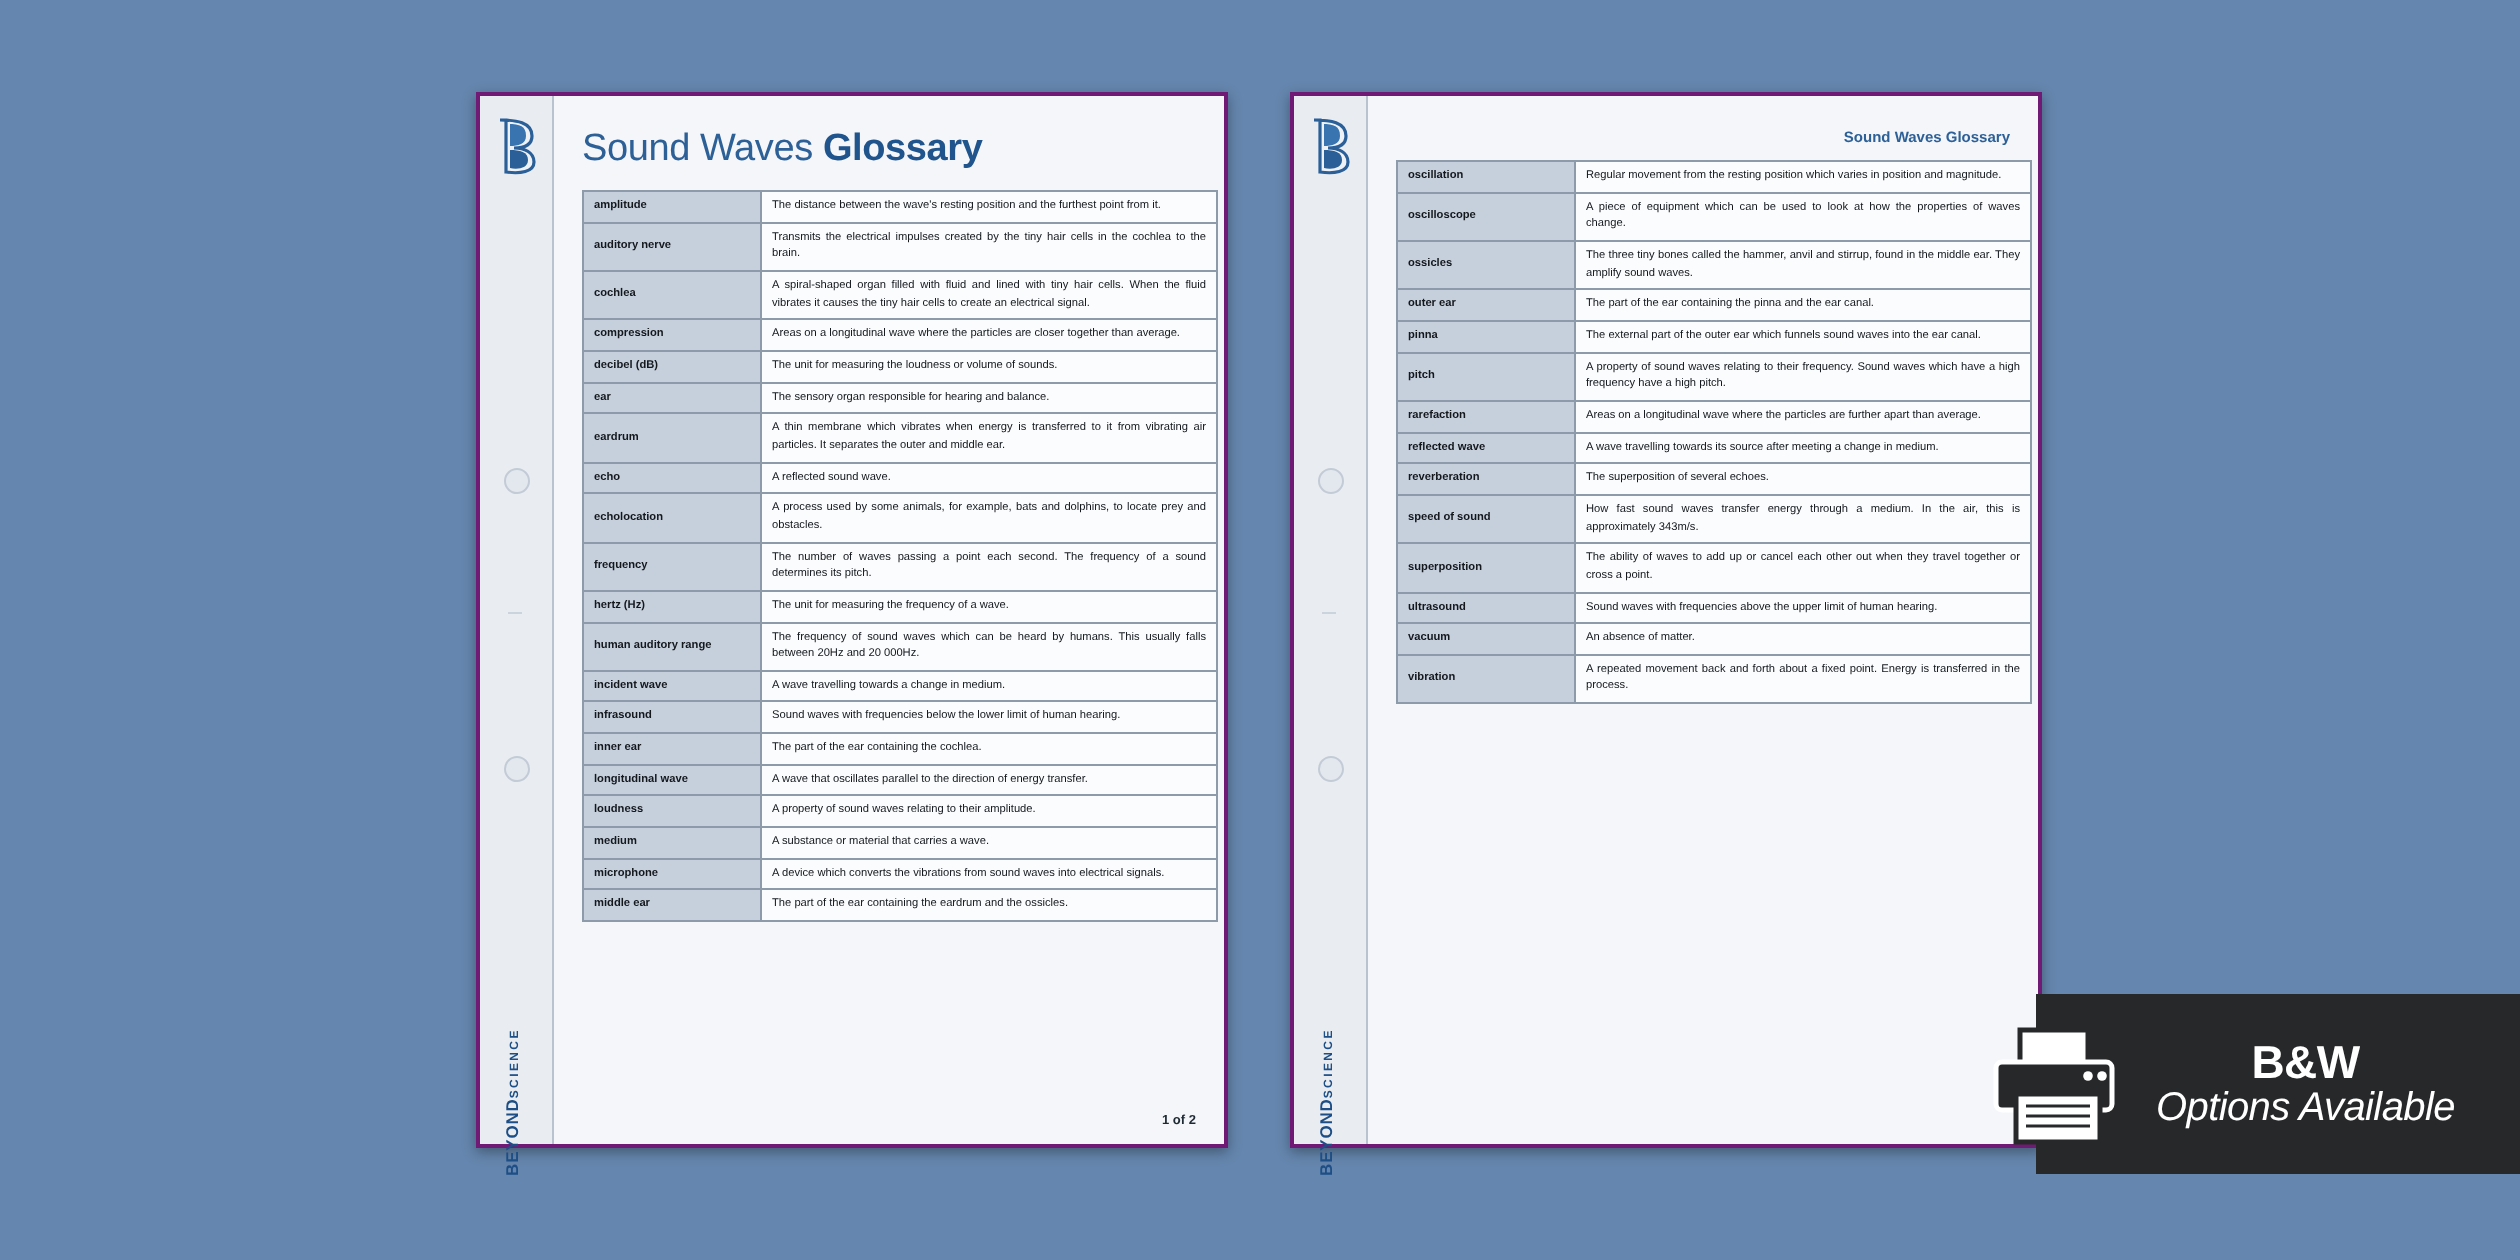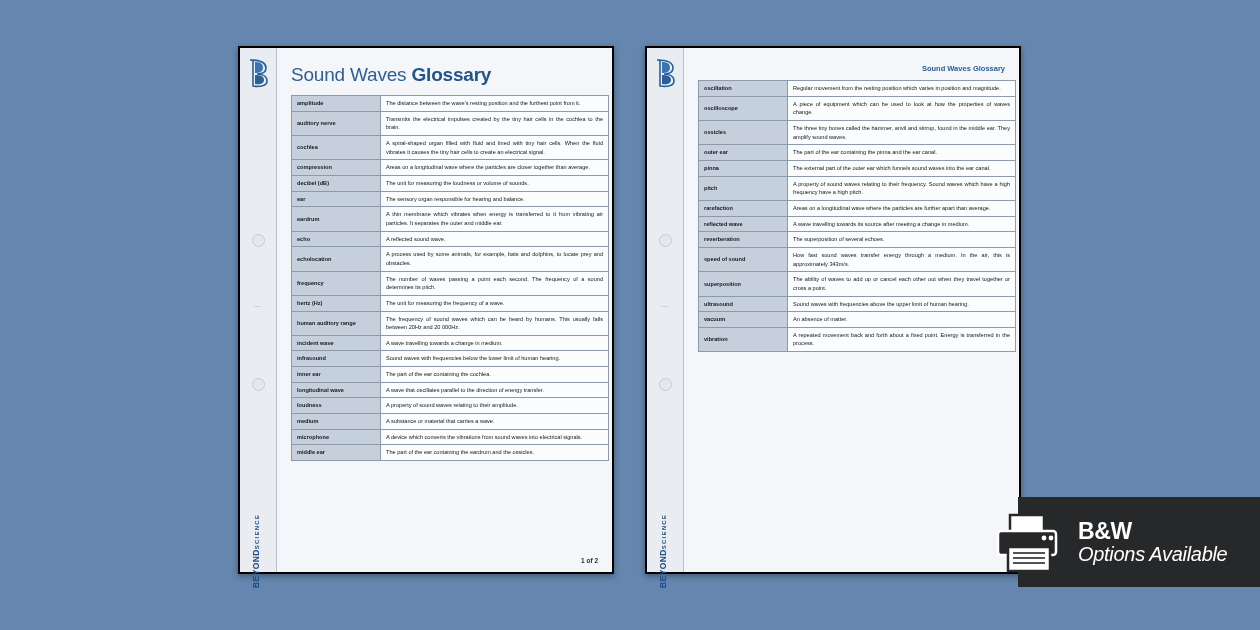--- a/index.html
+++ b/index.html
@@ -12,21 +12,21 @@
     background: #6586ae;
     font-family: "Liberation Sans", sans-serif;
     overflow: hidden;
     position: relative;
   }
 
   
   .page {
     position: absolute;
     background: #eef1f5;
-    border: 2px solid #000000;
+    border: 2px solid #701a75;
     box-sizing: border-box;
     box-shadow: 0 2px 6px rgba(0,0,0,0.35);
   }
   #page1 { left: 238px; top: 46px; width: 376px; height: 528px; }
   #page2 { left: 645px; top: 46px; width: 376px; height: 528px; }
 
   
   .sheet-inner {
     position: absolute;
     left: 36px;
@@ -170,20 +170,21 @@
     left: -24px;
     top: 14px;
     width: 72px;
     height: 62px;
   }
   .badge-text { color: #ffffff; line-height: 1.05; }
   .badge-title {
     font-size: 23px;
     font-weight: bold;
     letter-spacing: -0.3px;
+    text-align: center;
   }
   .badge-sub {
     font-size: 20px;
     font-weight: normal;
     letter-spacing: -0.3px;
     font-style: italic;
   }
 </style>
 </head>
 <body>

